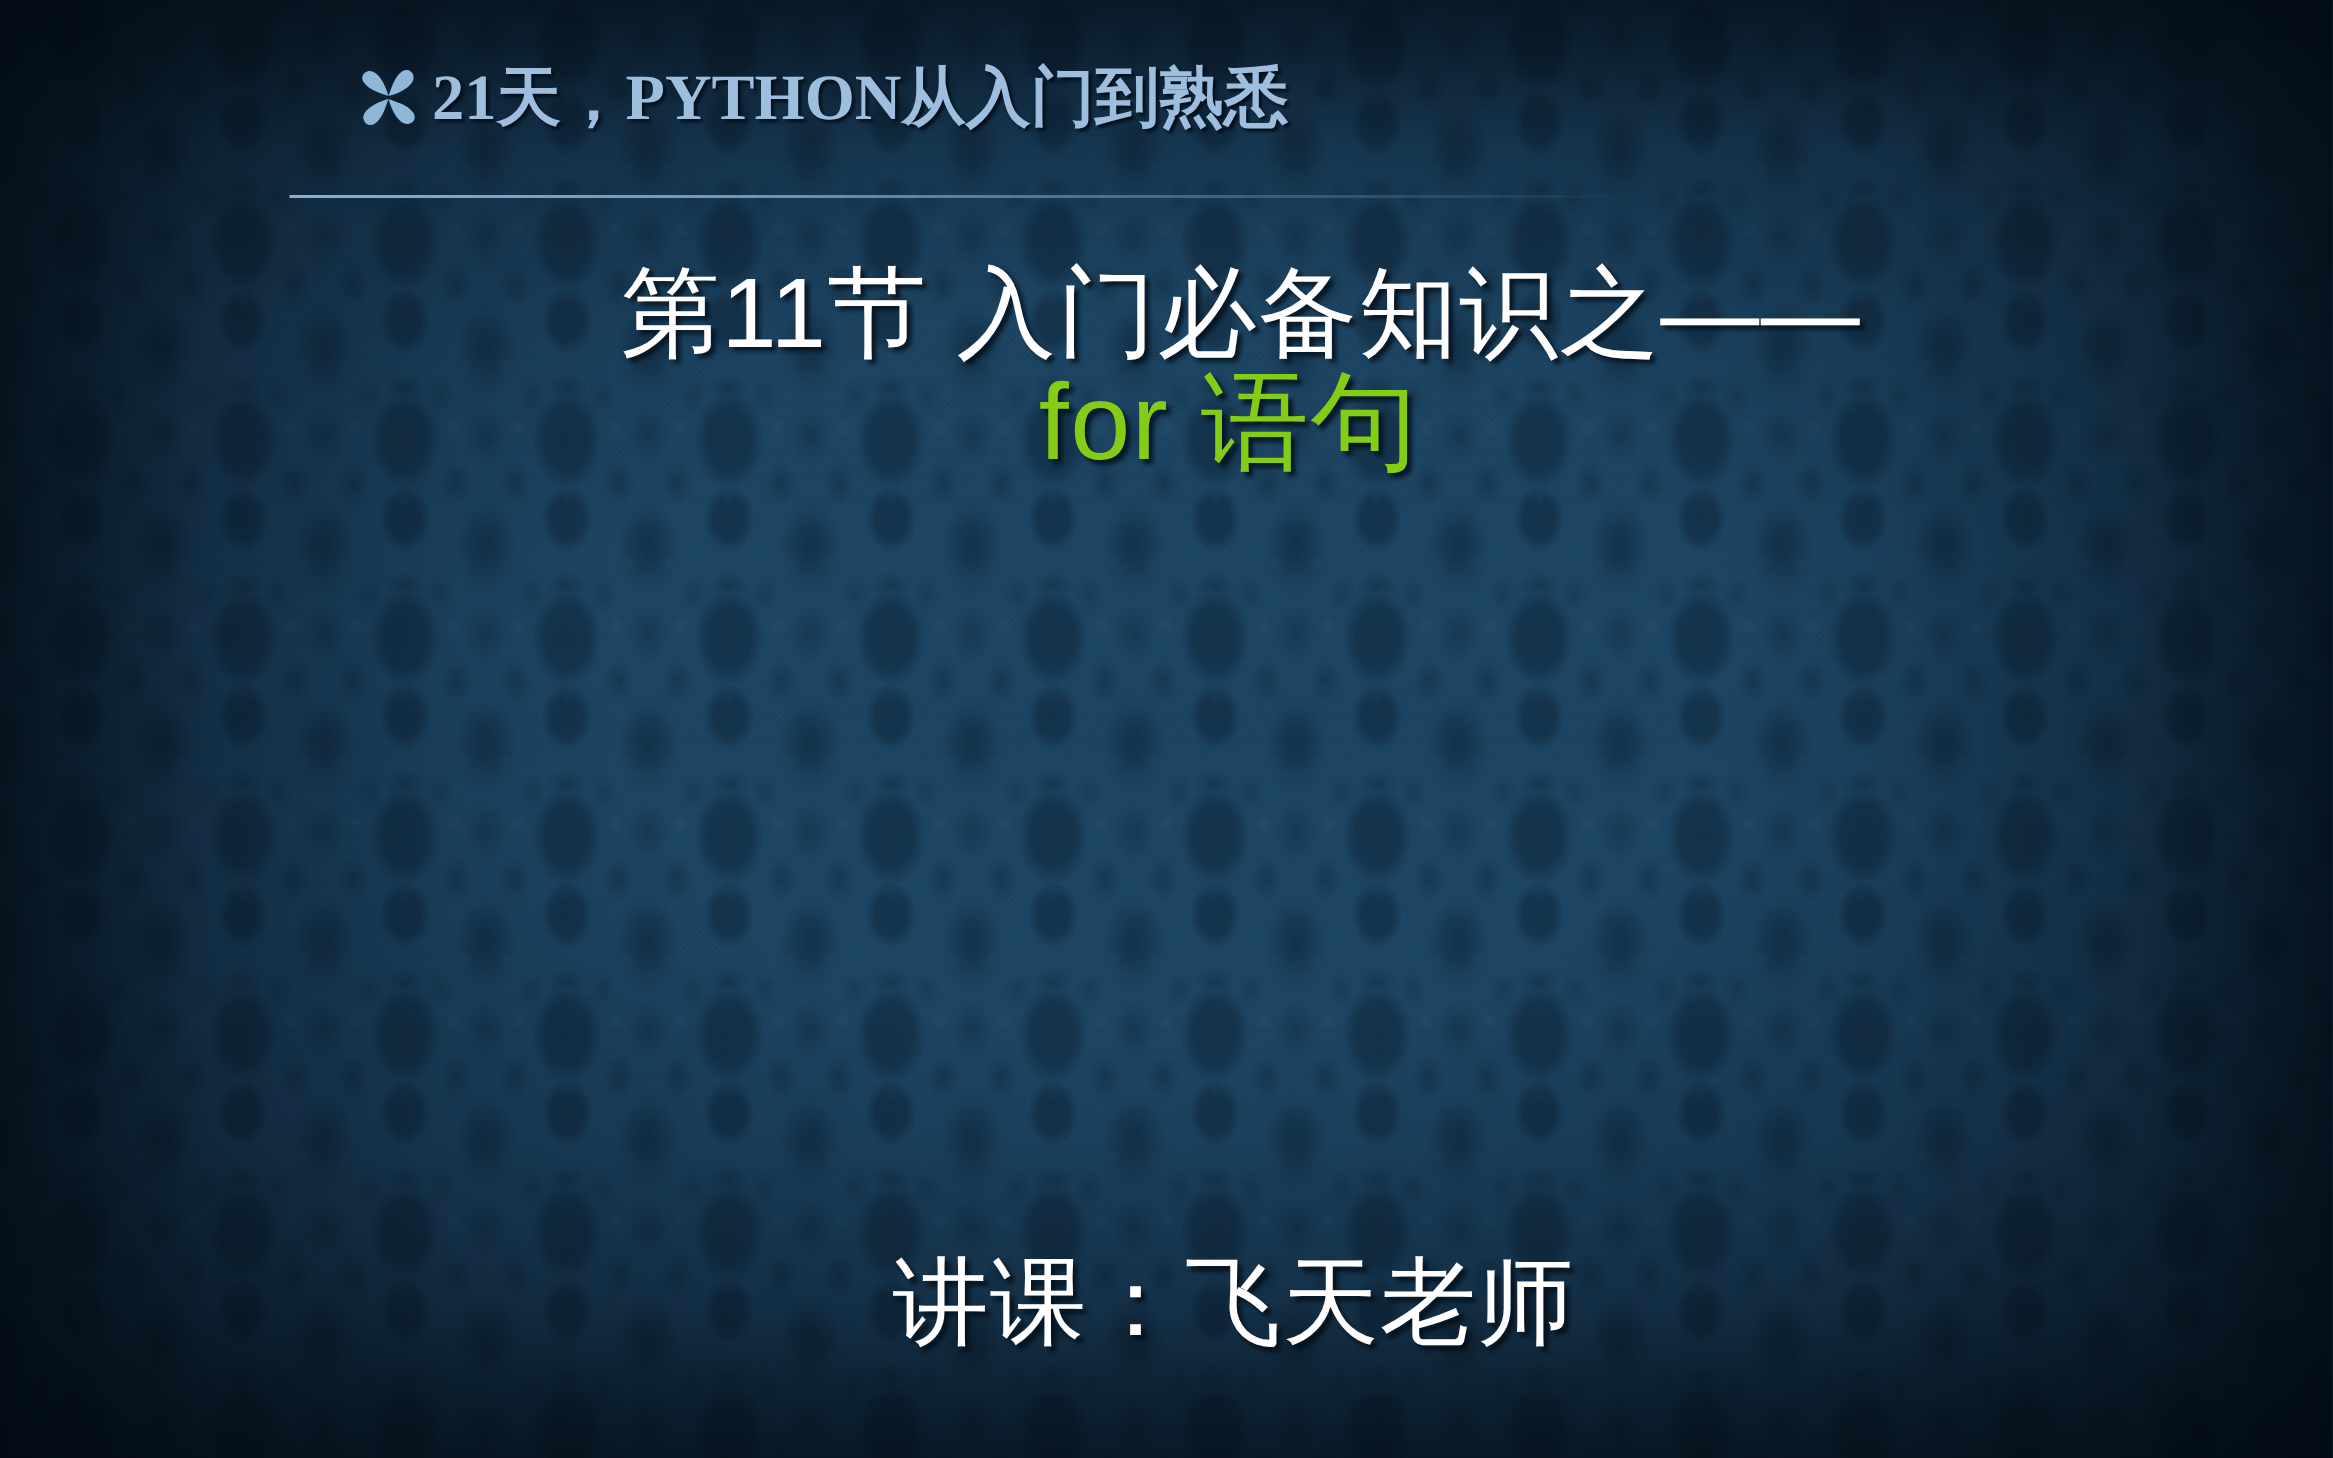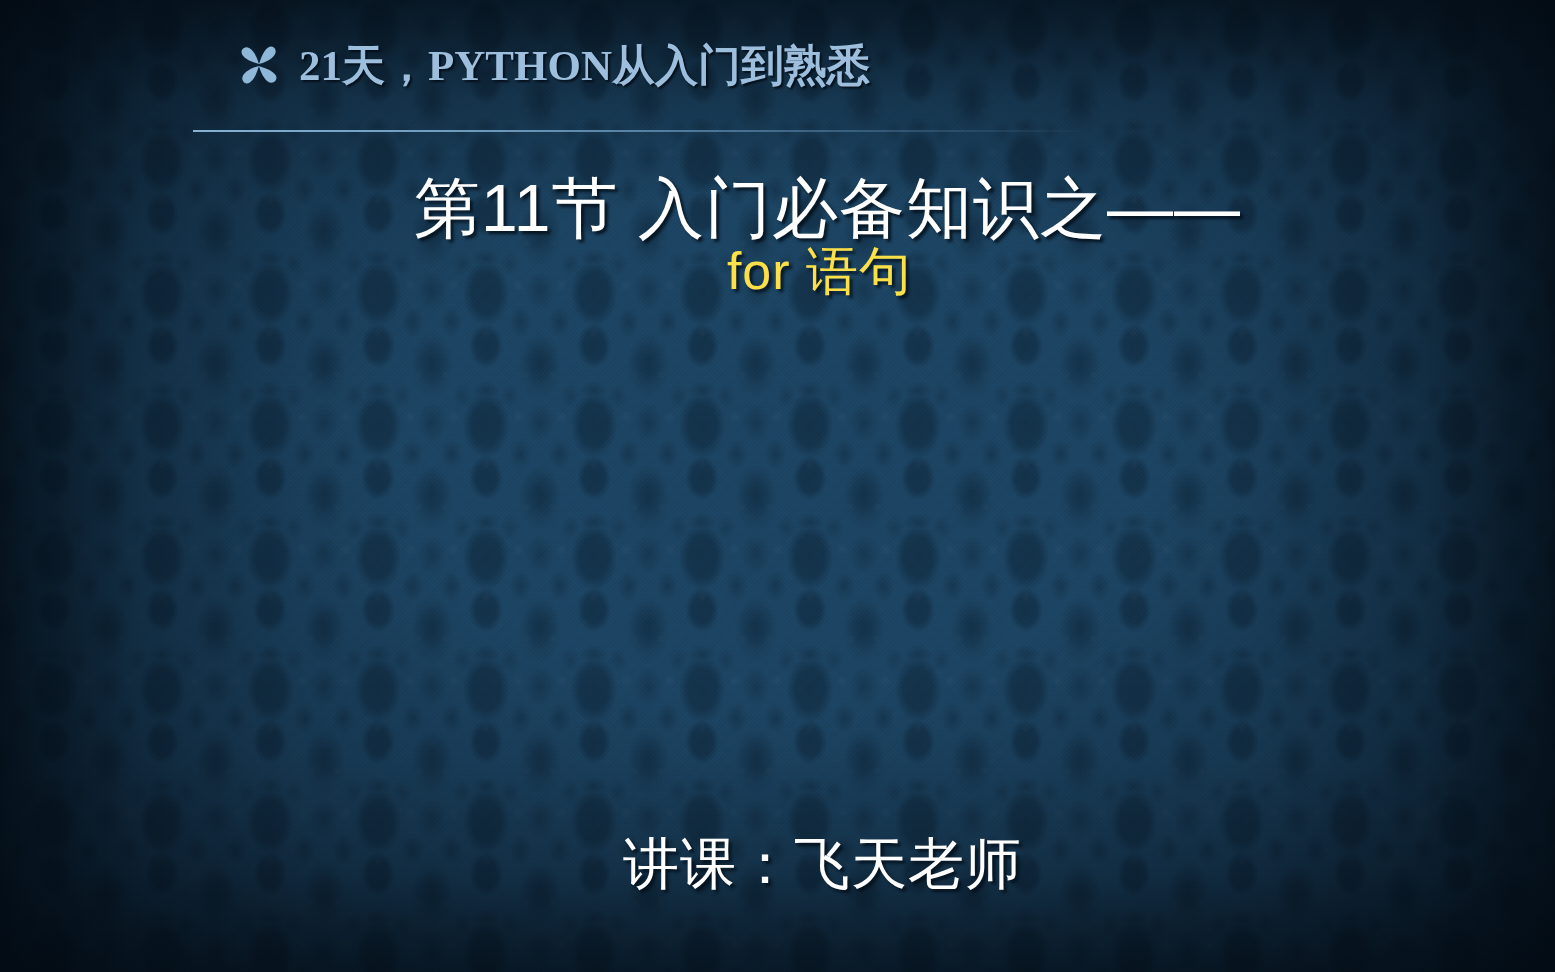--- a/index.html
+++ b/index.html
@@ -100,21 +100,21 @@
     inset: 0;
     z-index: 5;
   }
 
   .header-row {
     position: absolute;
     left: 236px;
     top: 42px;
     display: flex;
     align-items: center;
-    gap: 17px;
+    gap: 6px;
     white-space: nowrap;
   }
   .flower-icon {
     width: 46px;
     height: 46px;
     flex: 0 0 auto;
     display: block;
   }
   .header-text {
     font-family: "Liberation Serif", "DejaVu Serif", serif;
@@ -151,39 +151,39 @@
     font-size: 66px;
     line-height: 1.12;
     color: #ffffff;
     letter-spacing: 1px;
     padding-left: 100px;
     text-shadow: 3px 3px 3px rgba(3,12,22,0.80);
     white-space: nowrap;
   }
   .title-line2 {
     font-family: "Liberation Sans", "DejaVu Sans", sans-serif;
-    font-size: 52px;
+    font-size: 72px;
     line-height: 1.12;
-    color: #fde047;
+    color: #84cc16;
     letter-spacing: 1px;
     padding-left: 84px;
     margin-top: -4px;
     text-shadow: 3px 3px 3px rgba(3,12,22,0.80);
     white-space: nowrap;
   }
 
   .presenter {
     position: absolute;
     left: 0;
     right: 0;
     top: 833px;
     text-align: center;
     padding-left: 90px;
     font-family: "Liberation Sans", "DejaVu Sans", sans-serif;
-    font-size: 56px;
+    font-size: 64px;
     line-height: 1.1;
     color: #ffffff;
     letter-spacing: 1px;
     text-shadow: 3px 3px 3px rgba(3,12,22,0.80);
     white-space: nowrap;
   }
 </style>
 </head>
 <body>
 

